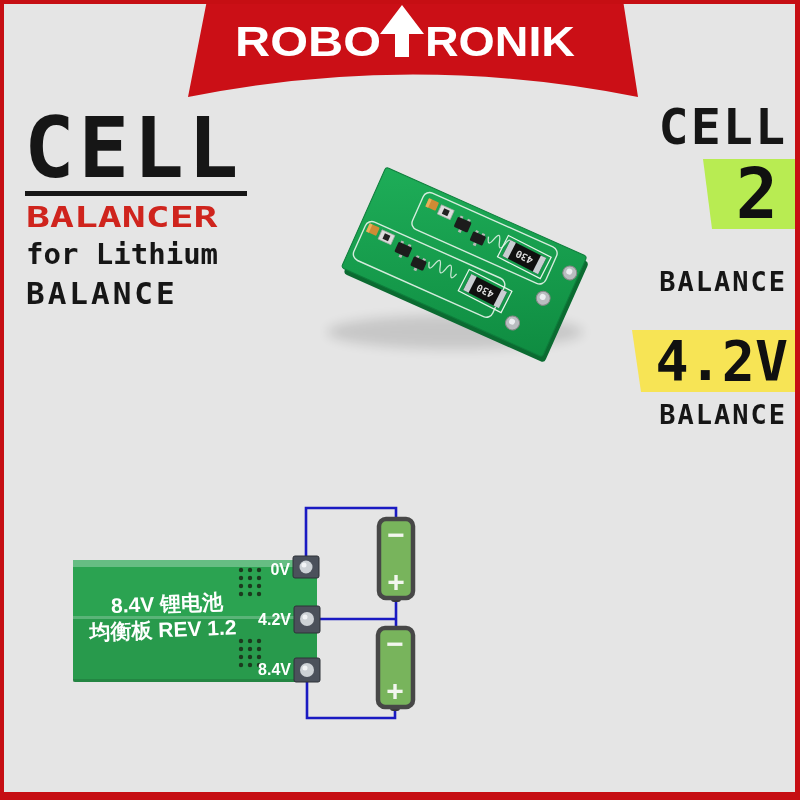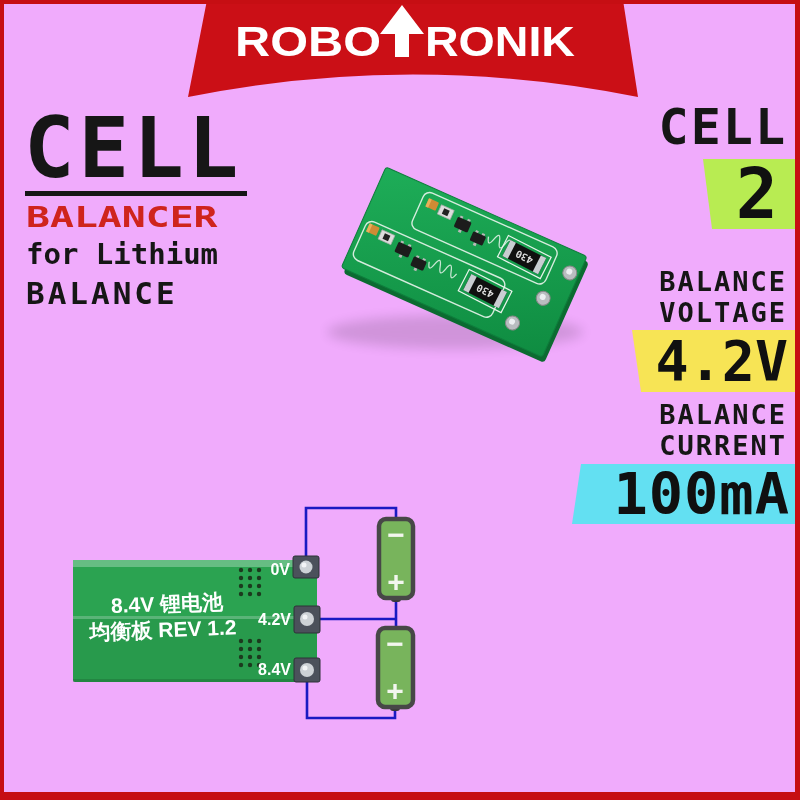--- a/index.html
+++ b/index.html
@@ -1,16 +1,16 @@
 <!DOCTYPE html>
 <html><head>
 <meta charset="utf-8">
 <style>
   html,body{margin:0;padding:0;background:#fff;}
-  .canvas{position:relative;width:800px;height:800px;background:#f0abfc;overflow:hidden;
+  .canvas{position:relative;width:800px;height:800px;background:#e5e5e5;overflow:hidden;
           font-family:"DejaVu Sans Mono", monospace;}
   svg text{font-family:"Liberation Sans", sans-serif;}
   svg text.mono{font-family:"DejaVu Sans Mono", monospace;}
 
   .frame{position:absolute;inset:0;border:solid #c60e13;border-width:4px 5px 8px 4px;
          box-sizing:border-box;z-index:60;pointer-events:none;}
 
   .banner-svg{position:absolute;left:0;top:0;z-index:5;}
 
   .left-block{position:absolute;left:0;top:0;color:#161616;z-index:4;}
@@ -61,32 +61,27 @@
     <div class="tagline2">BALANCE</div>
   </div>
 
   <div class="spec-cell-label">CELL</div>
   <div class="badge badge-green">
     <span>2</span>
   </div>
 
   <div class="spec-label lbl-voltage">
     <div>BALANCE</div>
-    <div>VOLTAGE</div>
   </div>
   <div class="badge badge-yellow">
     <span>4.2V</span>
   </div>
 
   <div class="spec-label lbl-current">
     <div>BALANCE</div>
-    <div>CURRENT</div>
-  </div>
-  <div class="badge badge-cyan">
-    <span>100mA</span>
   </div>
 
   <svg class="photo-svg" width="300" height="240" viewBox="0 0 300 240">
     <defs>
       <linearGradient id="pcbg" x1="0" y1="0" x2="1" y2="1">
         <stop offset="0" stop-color="#1ead58"></stop>
         <stop offset="1" stop-color="#0f8c41"></stop>
       </linearGradient>
       <filter id="soft" x="-40%" y="-40%" width="180%" height="180%">
         <feGaussianBlur stdDeviation="6"></feGaussianBlur>

